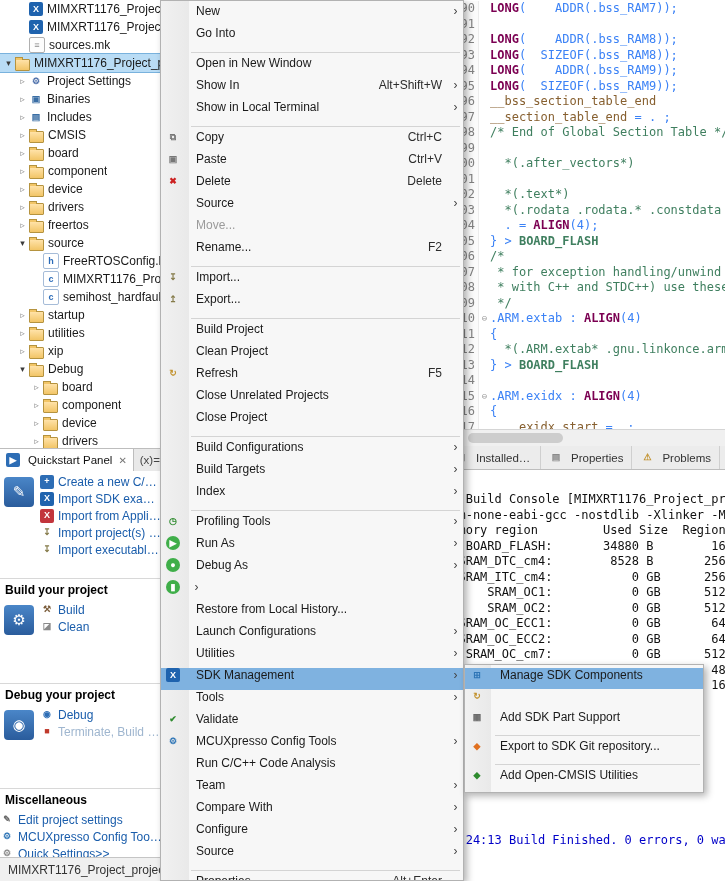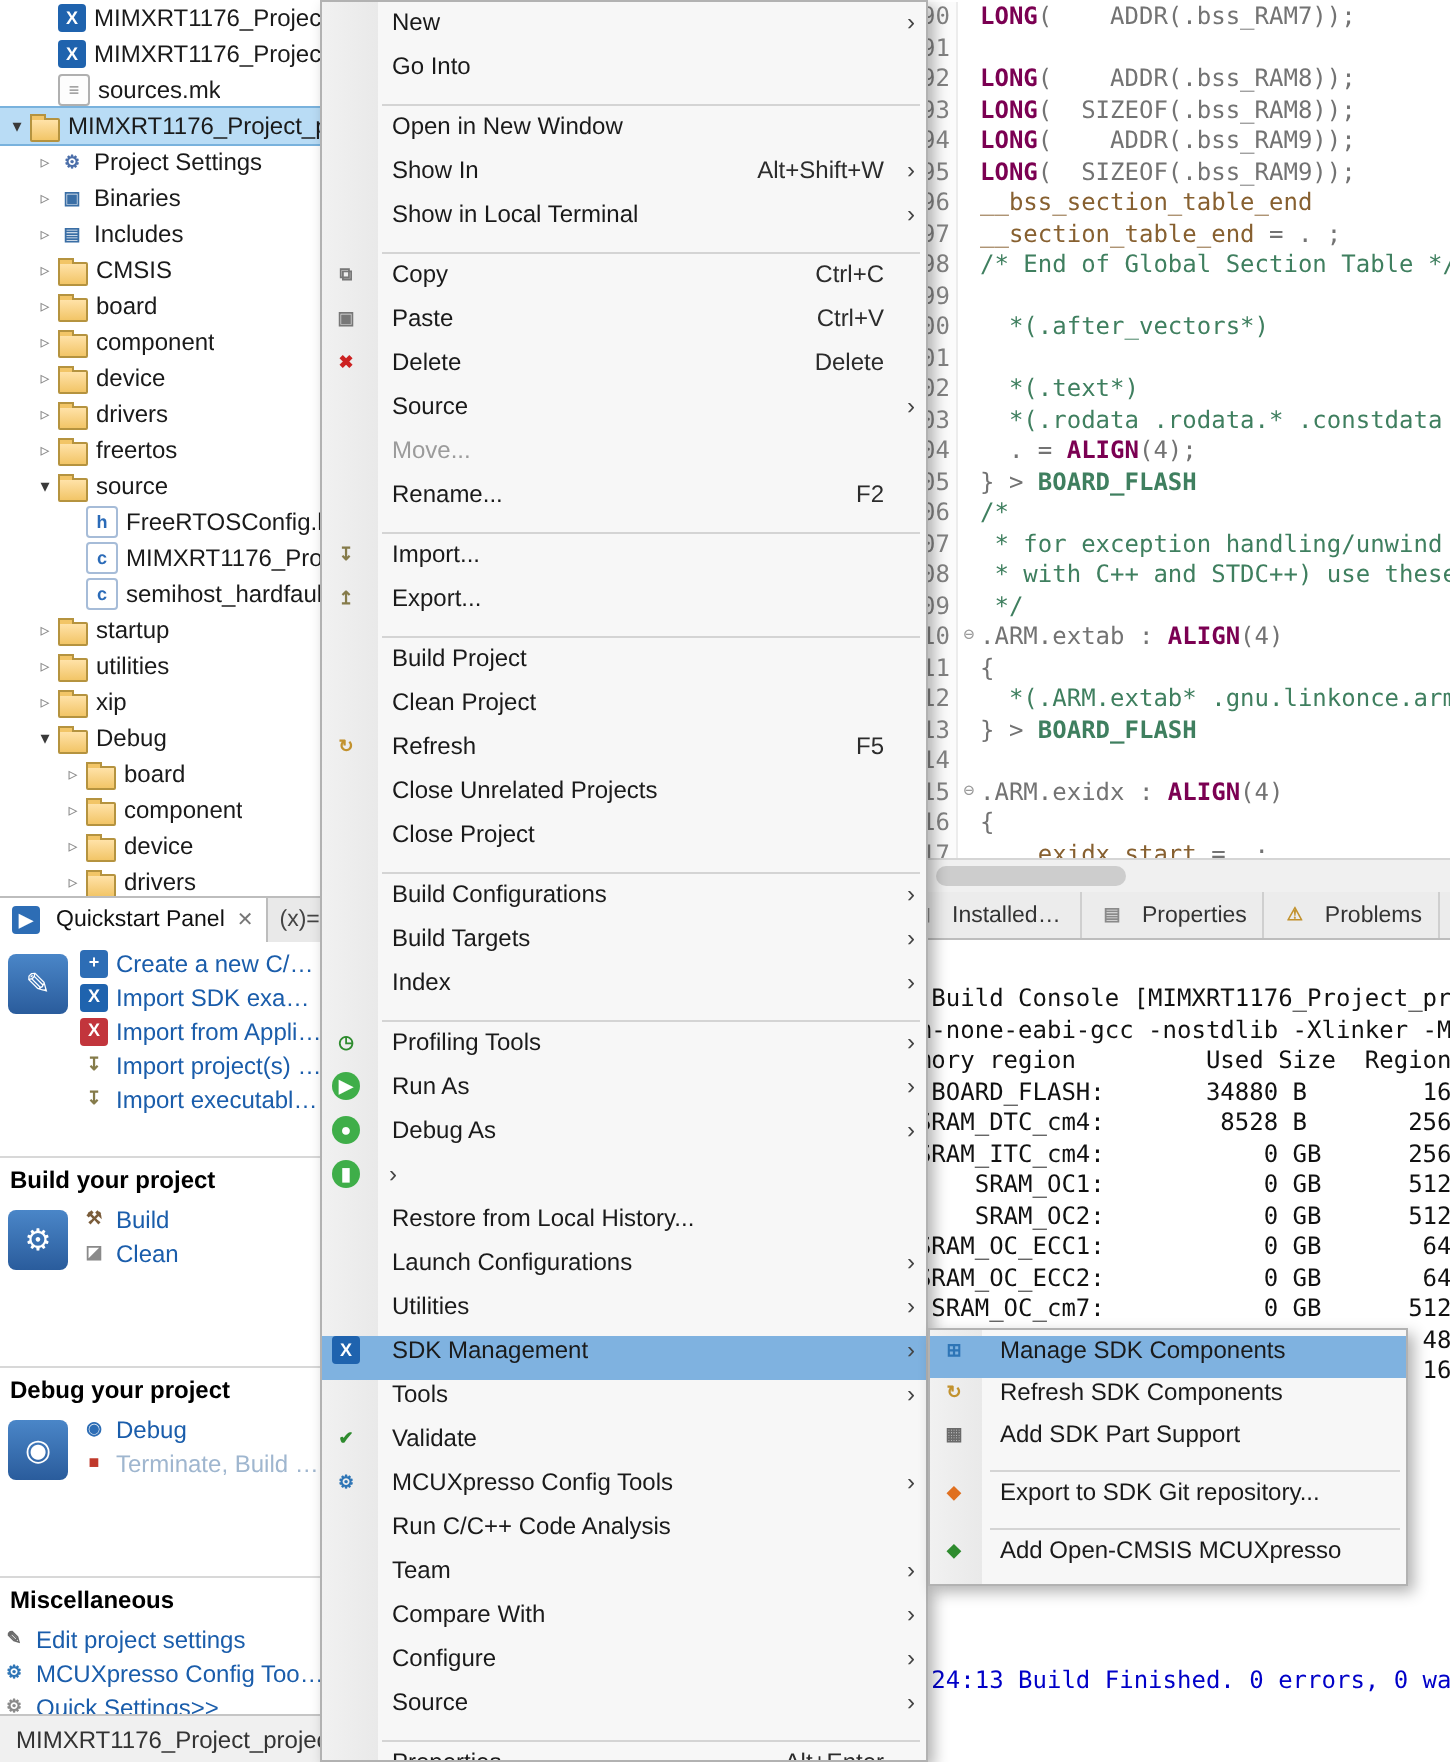--- a/index.html
+++ b/index.html
@@ -39,21 +39,21 @@
   
   #statusbar{position:absolute;left:0;top:857px;width:437px;height:24px;background:#f0f0f0;
        border-top:1px solid #c5c5c5;font-size:12px;color:#333;padding:5px 0 0 8px;box-sizing:border-box;}
   
   #editor{position:absolute;left:440px;top:0;width:285px;height:429px;overflow:hidden;background:#fff;padding-top:1px;}
   .eline{display:flex;height:15.5px;line-height:15.5px;font-family:"DejaVu Sans Mono",monospace;font-size:12px;white-space:pre;}
   .enum{flex:0 0 35px;text-align:right;color:#828282;padding-right:3px;background:#fbfbfb;border-right:1px solid #ececec;overflow:hidden;}
   .efold{flex:0 0 11px;color:#9a9a9a;font-size:9px;text-align:center;line-height:15.5px;}
   .ecode{flex:1;overflow:hidden;}
   .kw{color:#7b0052;font-weight:bold;} .cm{color:#3f7f5f;} .sec{color:#3f7f5f;font-weight:bold;}
-  .sec2{color:#3f7f5f;} .id{color:#876030;} .pl{color:#737373;}
+  .sec2{color:#3f7f5f;} .id{color:#876030;} .pl{color:#3b82f6;}
   #editor-scroll{position:absolute;left:440px;top:429px;width:285px;height:17px;background:#f0f0f0;border-top:1px solid #d5d5d5;}
   #editor-scroll .thumb{position:absolute;left:28px;top:3px;width:95px;height:10px;background:#cdcdcd;border-radius:5px;}
   
   #bottom{position:absolute;left:440px;top:446px;width:285px;height:435px;background:#fff;overflow:hidden;}
   .tabbar{height:23px;background:#e6e6e6;border-bottom:1px solid #bdbdbd;display:flex;padding-left:6px;overflow:hidden;}
   .btab{display:inline-flex;align-items:center;gap:4px;height:23px;padding:0 8px;font-size:11.5px;color:#333;
         border-right:1px solid #cfcfcf;background:#ececec;white-space:nowrap;}
   .btab .blab{overflow:hidden;text-overflow:ellipsis;}
   #console{padding:22px 0 0 4px;}
   .cline{font-family:"DejaVu Sans Mono",monospace;font-size:12px;height:15.5px;line-height:15.5px;white-space:pre;color:#111;overflow:hidden;}
@@ -626,21 +626,20 @@
         <span class="mico">
           <span class="ico" style="color: rgb(46, 117, 182);">⊞</span>
         </span>
         <span class="mlabel">Manage SDK Components</span>
         <span class="marr"></span>
       </div>
       <div class="mi">
         <span class="mico">
           <span class="ico" style="color: rgb(194, 146, 46);">↻</span>
         </span>
-        <span class="mlabel">Refresh SDK Components</span>
         <span class="marr"></span>
       </div>
       <div class="mi">
         <span class="mico">
           <span class="ico" style="color: rgb(106, 106, 106);">▦</span>
         </span>
         <span class="mlabel">Add SDK Part Support</span>
         <span class="marr"></span>
       </div>
       <div class="msep"></div>
@@ -649,17 +648,17 @@
           <span class="ico" style="color: rgb(224, 112, 32);">◆</span>
         </span>
         <span class="mlabel">Export to SDK Git repository...</span>
         <span class="marr"></span>
       </div>
       <div class="msep"></div>
       <div class="mi">
         <span class="mico">
           <span class="ico" style="color: rgb(46, 139, 46);">◆</span>
         </span>
-        <span class="mlabel">Add Open-CMSIS MCUXpresso</span>
+        <span class="mlabel">Add Open-CMSIS Utilities</span>
         <span class="marr"></span>
       </div>
     </div>
 </div>
 
 </body></html>

